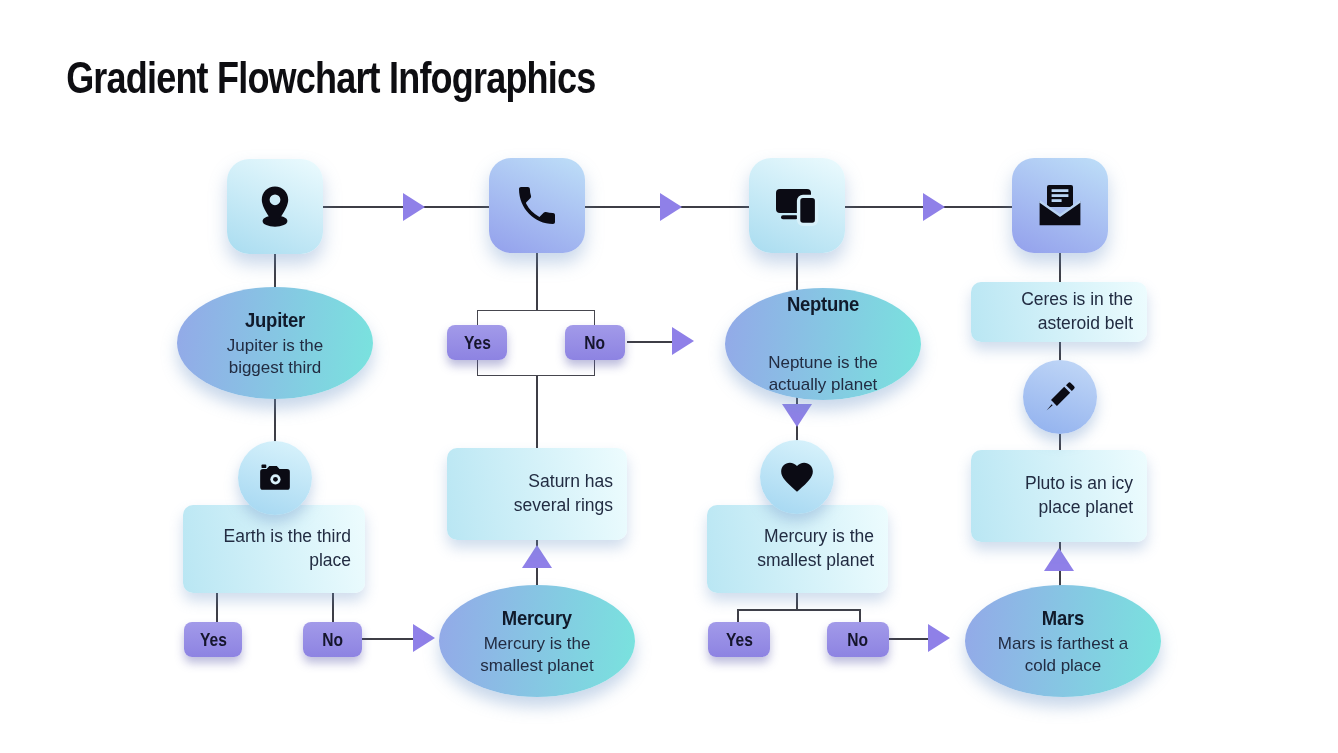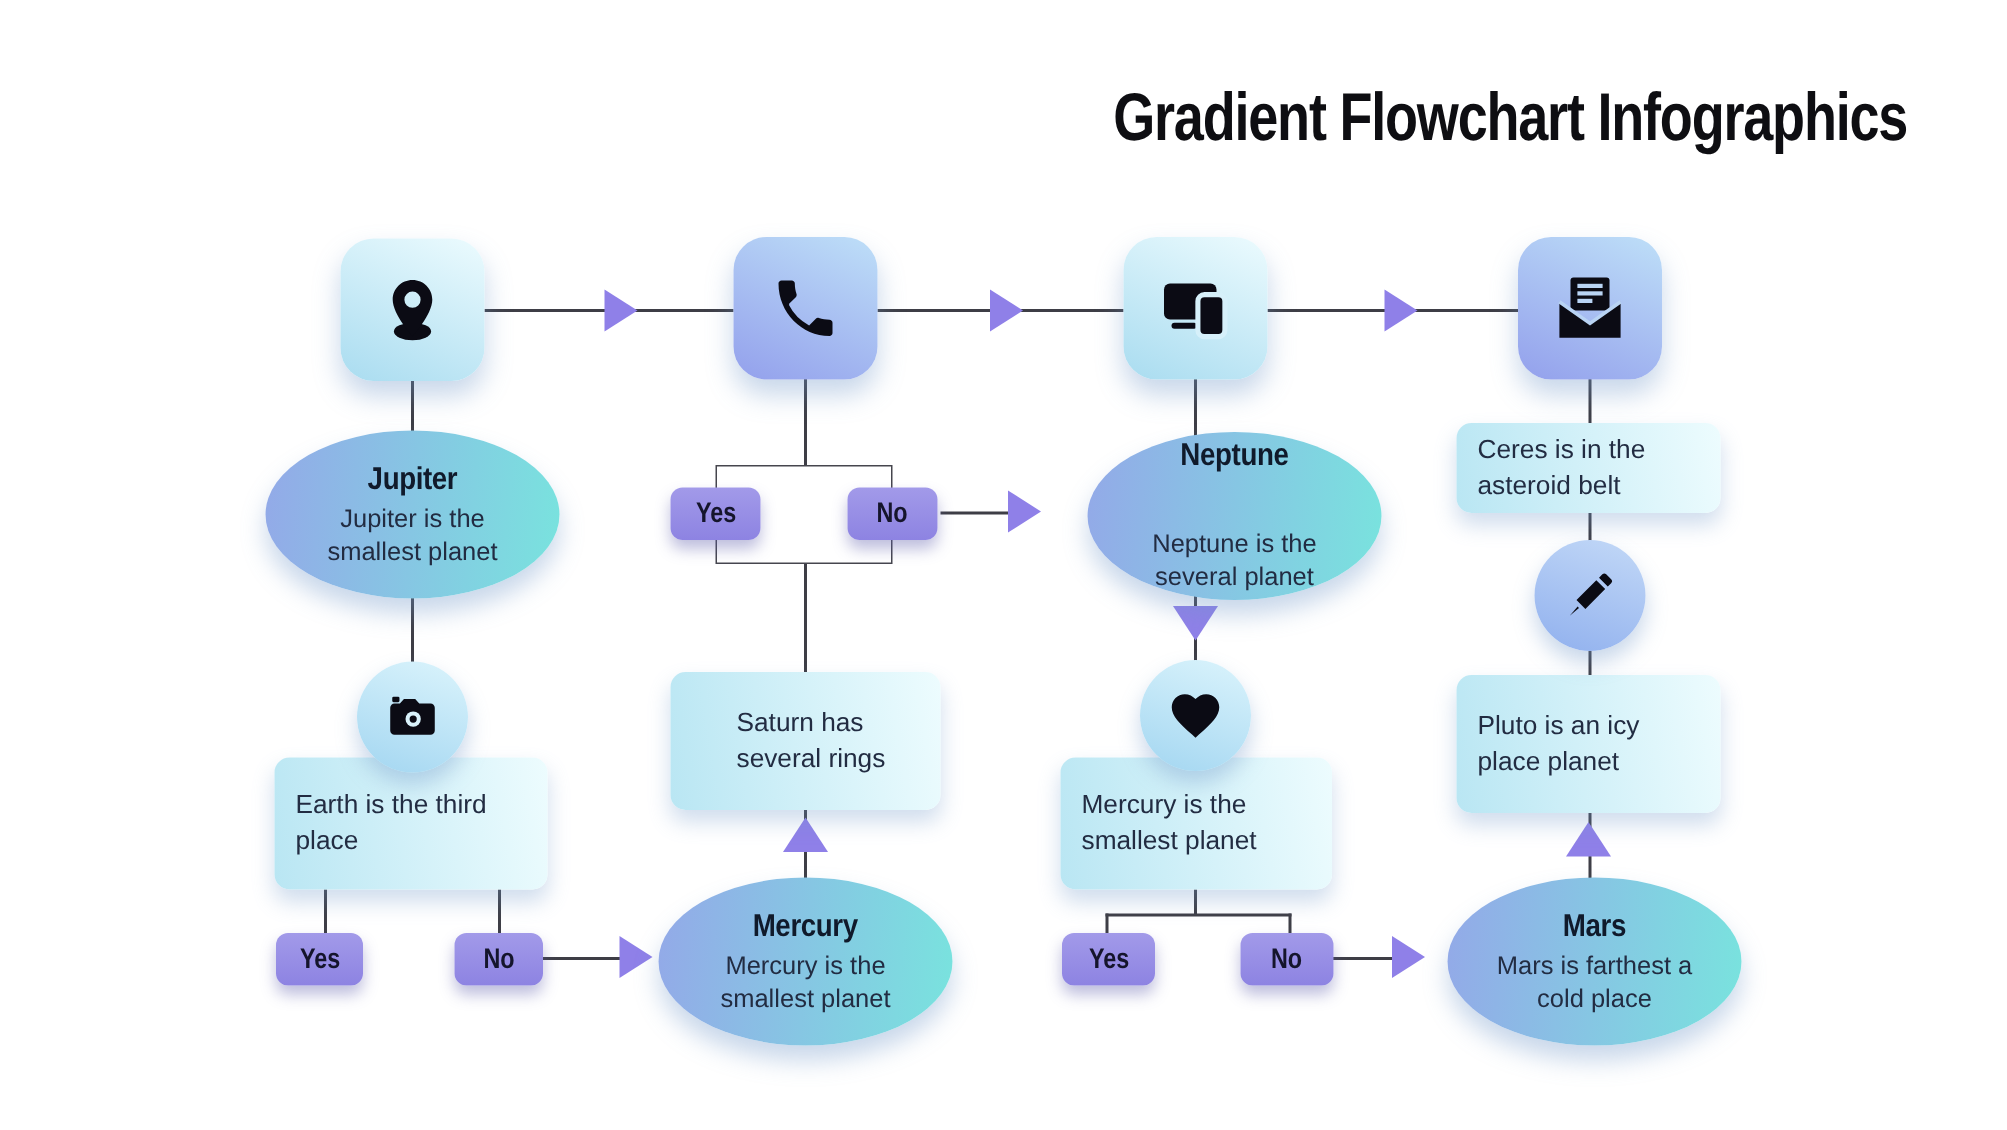--- a/index.html
+++ b/index.html
@@ -1,19 +1,19 @@
 <!DOCTYPE html>
 <html><head>
 <meta charset="utf-8">
 <style>
   html,body{margin:0;padding:0;background:#ffffff;}
   .stage{position:relative;width:1338px;height:753px;background:#ffffff;overflow:hidden;
          font-family:"Liberation Sans",sans-serif;}
 
-  .title{position:absolute;top:52px;left:0;width:100%;text-align:right;
+  .title{position:absolute;top:52px;left:0;width:100%;text-align:left;
          font-size:45px;font-weight:bold;color:#0e0e12;letter-spacing:-1px;}
   .title span{display:inline-block;transform:scaleX(.8);transform-origin:center;}
 
   .hline,.vline{position:absolute;background:#3e3e46;z-index:1;}
   .hline{height:2px;}
   .vline{width:2px;}
 
   .junction{position:absolute;left:477px;top:310px;width:118px;height:66px;
             background:#ffffff;border:1.5px solid #46464e;z-index:2;box-sizing:border-box;}
 
@@ -31,21 +31,21 @@
   .ellipse{position:absolute;width:196px;height:112px;border-radius:50%;z-index:4;
            background:linear-gradient(95deg,#93a9e8 0%,#79e3de 100%);
            display:flex;flex-direction:column;align-items:center;justify-content:center;
            text-align:center;box-shadow:0 10px 16px rgba(110,150,200,.38);}
   .etitle{font-size:21px;font-weight:bold;color:#101a2b;letter-spacing:-.3px;}
   .etitle span{display:inline-block;transform:scaleX(.88);}
   .etext{font-size:17px;color:#222c42;line-height:1.28;margin-top:3px;width:152px;}
 
   .sbox{position:absolute;background:linear-gradient(80deg,#b9e6f3 0%,#edfcfe 100%);
         border-radius:10px;z-index:4;display:flex;align-items:center;justify-content:center;
-        text-align:left;font-size:17.5px;color:#222c42;line-height:1.35;
+        text-align:right;font-size:17.5px;color:#222c42;line-height:1.35;
         box-shadow:0 8px 14px rgba(110,150,200,.32);padding:6px 14px;box-sizing:border-box;}
 
   .circle{position:absolute;width:74px;height:74px;border-radius:50%;z-index:5;
           display:flex;align-items:center;justify-content:center;
           box-shadow:0 8px 14px rgba(110,150,200,.38);}
   .circle.cyan{background:linear-gradient(200deg,#dbf4fc 0%,#a3d6f1 100%);}
   .circle.blue{background:linear-gradient(200deg,#c3d9f7 0%,#90b0ee 100%);}
 
   .decision{position:absolute;width:60px;height:35px;border-radius:8px;z-index:6;
             background:linear-gradient(180deg,#a29ae9 0%,#8d83e2 100%);
@@ -125,29 +125,29 @@
       <rect x="7.8" y="3.6" width="8.4" height="1.4" fill="#b9d4f4"></rect>
       <rect x="7.8" y="6.1" width="8.4" height="1.4" fill="#b9d4f4"></rect>
       <rect x="7.8" y="8.6" width="5" height="1.4" fill="#b9d4f4"></rect>
       <path d="M1.8 9.6 12 16.8 22.2 9.6 V21.6 H1.8 Z" fill="#0b0b14"></path>
       <path d="M1.8 9.6 12 16.8 22.2 9.6" fill="none" stroke="#b9d4f4" stroke-width="1.2"></path>
     </svg>
   </div>
 
   <div class="ellipse" style="left:177px;top:287px;">
     <div class="etitle"><span>Jupiter</span></div>
-    <div class="etext">Jupiter is the smallest planet</div>
+    <div class="etext">Jupiter is the biggest third</div>
   </div>
   <div class="ellipse" style="left:439px;top:585px;">
     <div class="etitle"><span>Mercury</span></div>
     <div class="etext">Mercury is the smallest planet</div>
   </div>
   <div class="ellipse" style="left:725px;top:288px;gap:33px;">
     <div class="etitle"><span>Neptune</span></div>
-    <div class="etext">Neptune is the several planet</div>
+    <div class="etext">Neptune is the actually planet</div>
   </div>
   <div class="ellipse" style="left:965px;top:585px;align-items:center;">
     <div class="etitle"><span>Mars</span></div>
     <div class="etext">Mars is farthest a cold place</div>
   </div>
 
   <div class="sbox" style="left:183px;top:505px;width:182px;height:88px;">
     <span>Earth is the third place</span>
   </div>
   <div class="sbox" style="left:447px;top:448px;width:180px;height:92px;padding-left:44px;">

